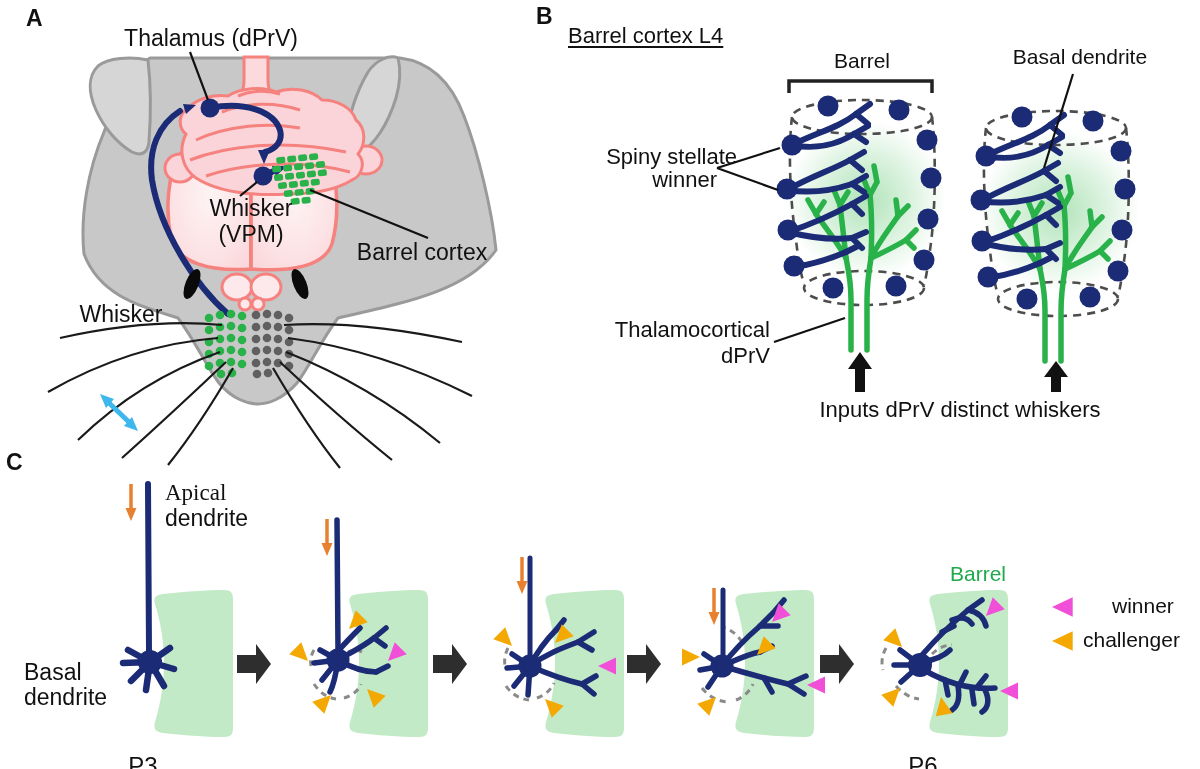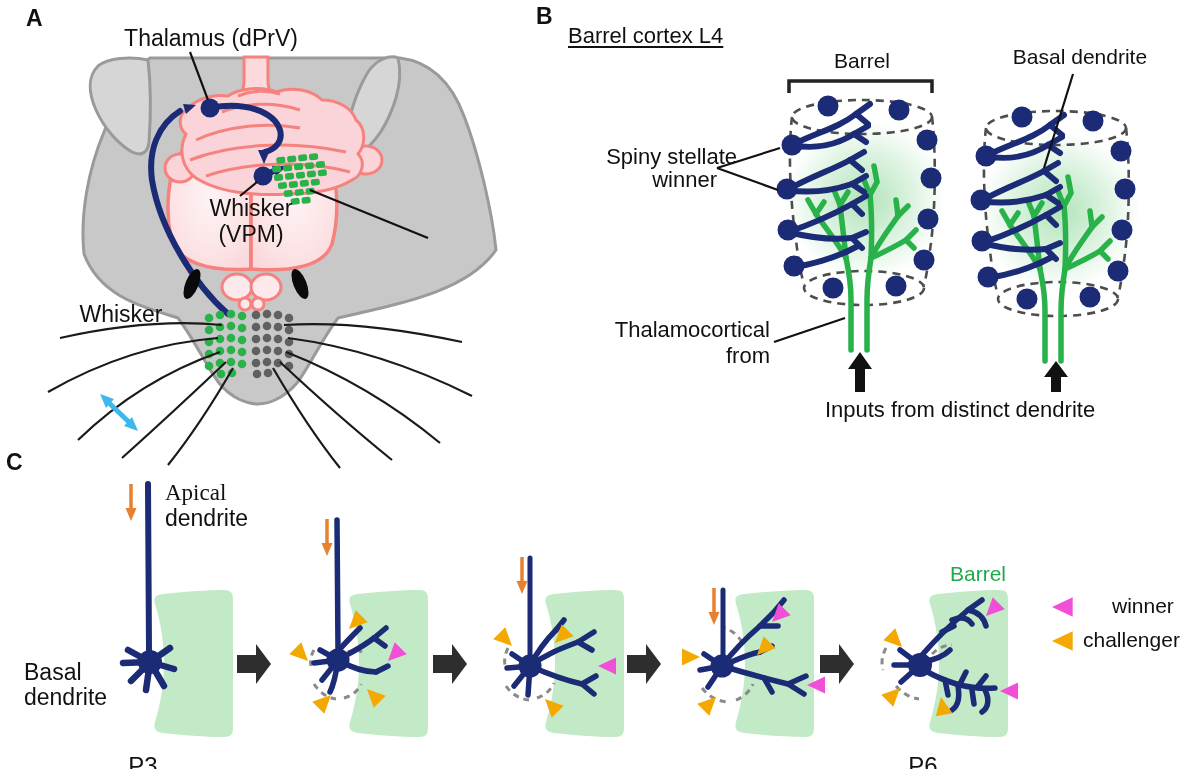--- a/index.html
+++ b/index.html
@@ -387,31 +387,32 @@
   </g>
 
   <use href="#tri" fill="#f14fd7" transform="translate(1052,607) scale(1.15)"></use>
   <use href="#tri" fill="#f4a902" transform="translate(1052,641) scale(1.15)"></use>
 </svg>
 
 <div class="t b f23" style="left:26px;top:6px;">A</div>
 <div class="t f23 c" style="left:100px;top:26px;width:222px;">Thalamus (dPrV)</div>
 <div class="t f23 c" style="left:175px;top:196px;width:152px;">Whisker</div>
 <div class="t f23 c" style="left:175px;top:222px;width:152px;">(VPM)</div>
+<div class="t f23 c" style="left:338px;top:240px;width:168px;">Barrel cortex</div>
 <div class="t f23 c" style="left:45px;top:302px;width:152px;">Whisker</div>
 
 <div class="t b f23" style="left:536px;top:4px;">B</div>
 <div class="t f22 u" style="left:568px;top:24px;">Barrel cortex L4</div>
 <div class="t f21 c" style="left:807px;top:50px;width:110px;">Barrel</div>
 <div class="t f21 c" style="left:985px;top:46px;width:190px;">Basal dendrite</div>
 <div class="t f22 r" style="left:580px;top:145px;width:157px;">Spiny stellate</div>
 <div class="t f22 r" style="left:560px;top:168px;width:157px;">winner</div>
 <div class="t f22 r" style="left:578px;top:318px;width:192px;">Thalamocortical</div>
-<div class="t f22 r" style="left:578px;top:344px;width:192px;">from</div>
-<div class="t f22 c" style="left:790px;top:398px;width:340px;">Inputs from distinct dendrite</div>
+<div class="t f22 r" style="left:578px;top:344px;width:192px;">dPrV</div>
+<div class="t f22 c" style="left:790px;top:398px;width:340px;">Inputs dPrV distinct whiskers</div>
 
 <div class="t b f23" style="left:6px;top:450px;">C</div>
 <div class="t f23" style="left:165px;top:481px;font-family:Liberation Serif, serif;">Apical</div>
 <div class="t f23" style="left:165px;top:506px;">dendrite</div>
 <div class="t f23" style="left:24px;top:660px;">Basal</div>
 <div class="t f23" style="left:24px;top:685px;">dendrite</div>
 <div class="t f21 c green" style="left:938px;top:563px;width:80px;">Barrel</div>
 <div class="t f24 c" style="left:118px;top:737px;width:50px;">P3</div>
 <div class="t f24 c" style="left:898px;top:737px;width:50px;">P6</div>
 <div class="t f21" style="left:1083px;top:595px;margin-left:29px;">winner</div>

